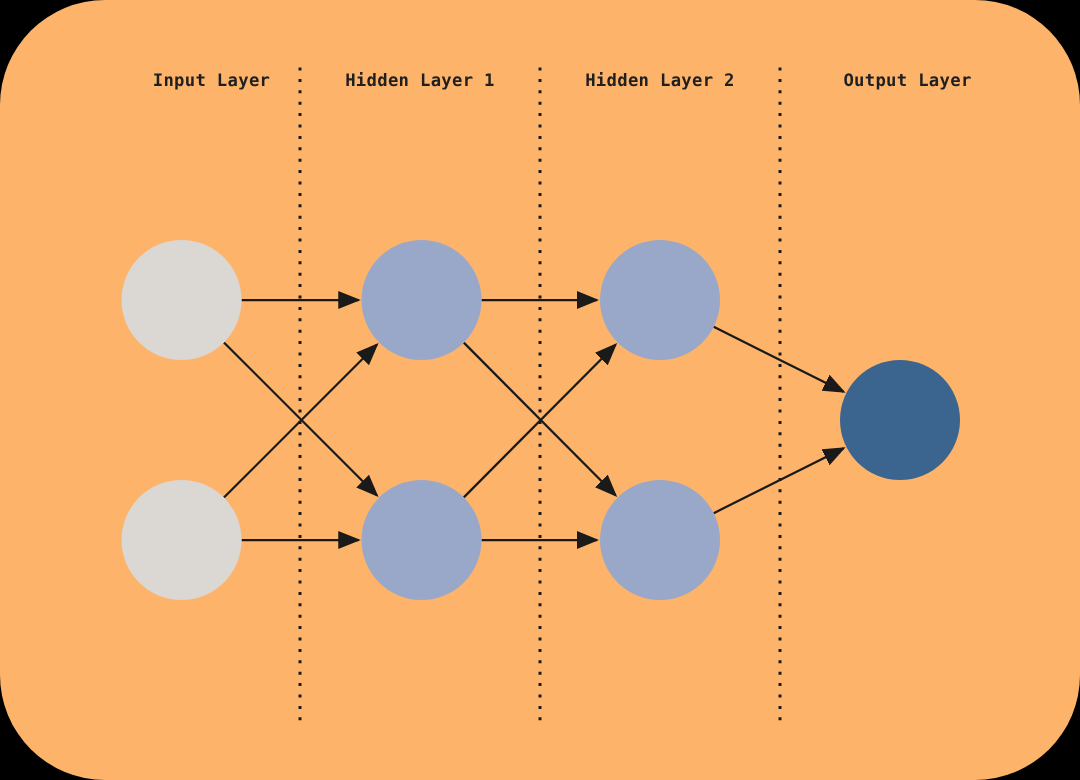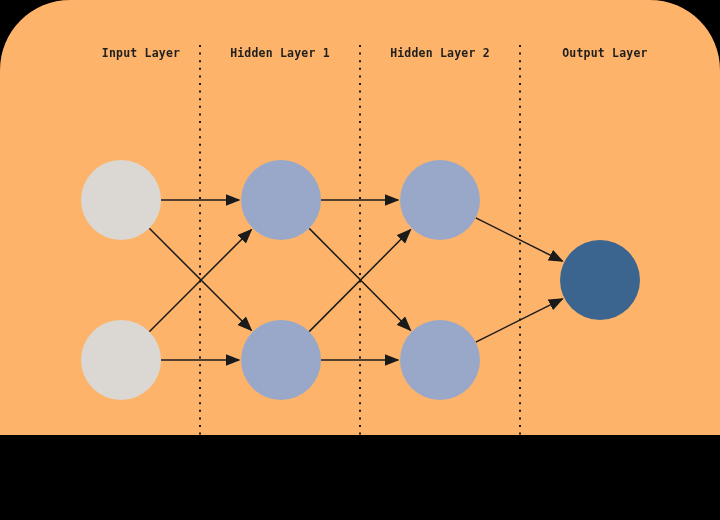--- a/index.html
+++ b/index.html
@@ -3,21 +3,21 @@
 <meta charset="utf-8">
 <style>
   html, body {
     margin: 0;
     padding: 0;
     background: #000000;
   }
   .stage {
     position: relative;
     width: 720px;
-    height: 435px;
+    height: 520px;
     overflow: hidden;
   }
   svg { display: block; }
   .layer-label {
     font-family: "DejaVu Sans Mono", "Liberation Mono", monospace;
     font-weight: bold;
     font-size: 11.5px;
     letter-spacing: 0.2px;
   }
 </style>

